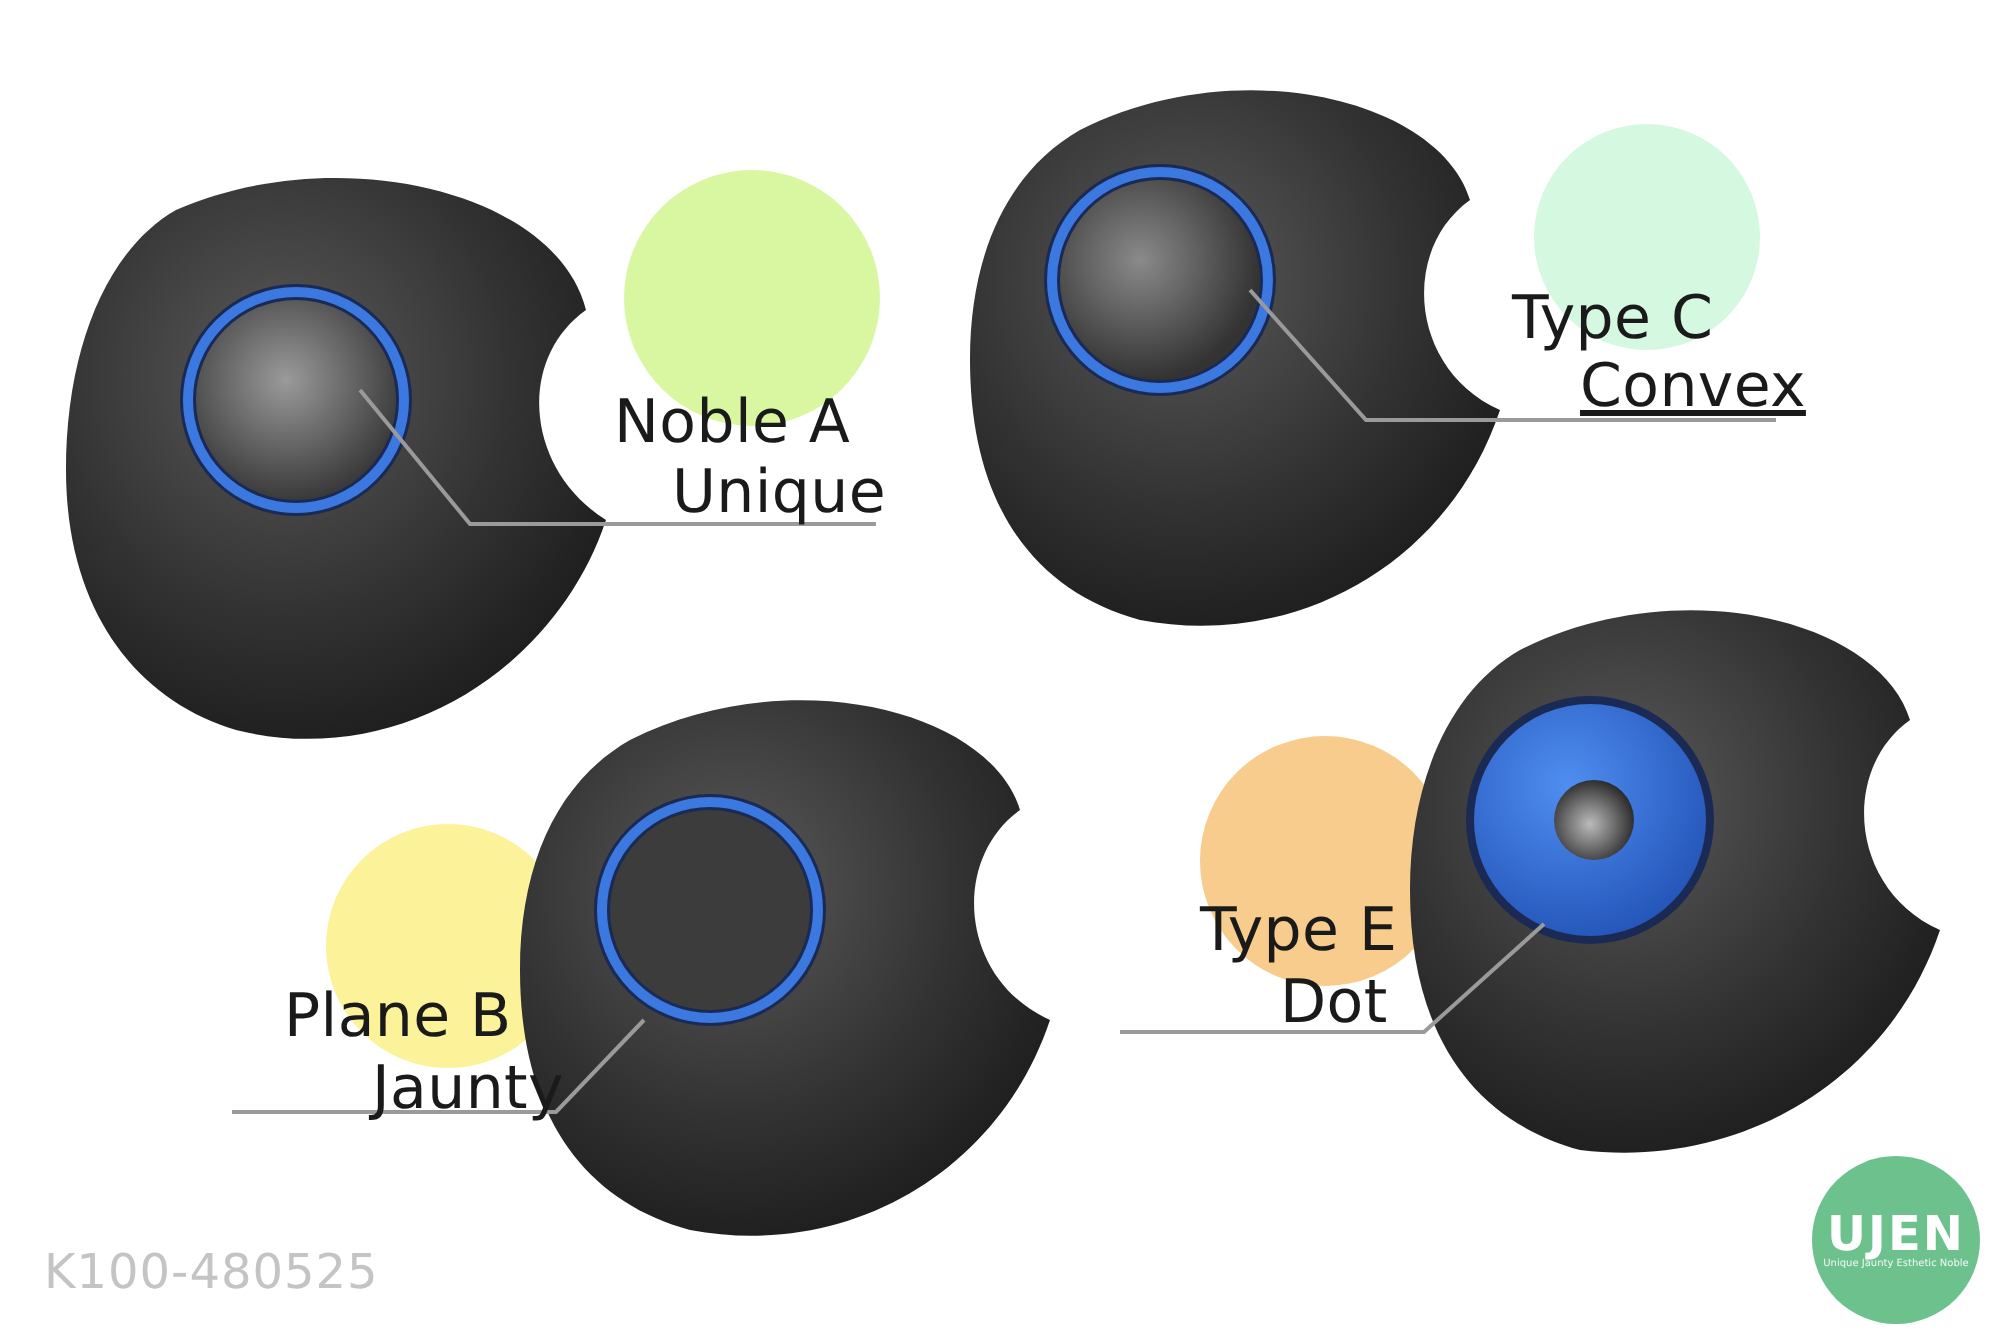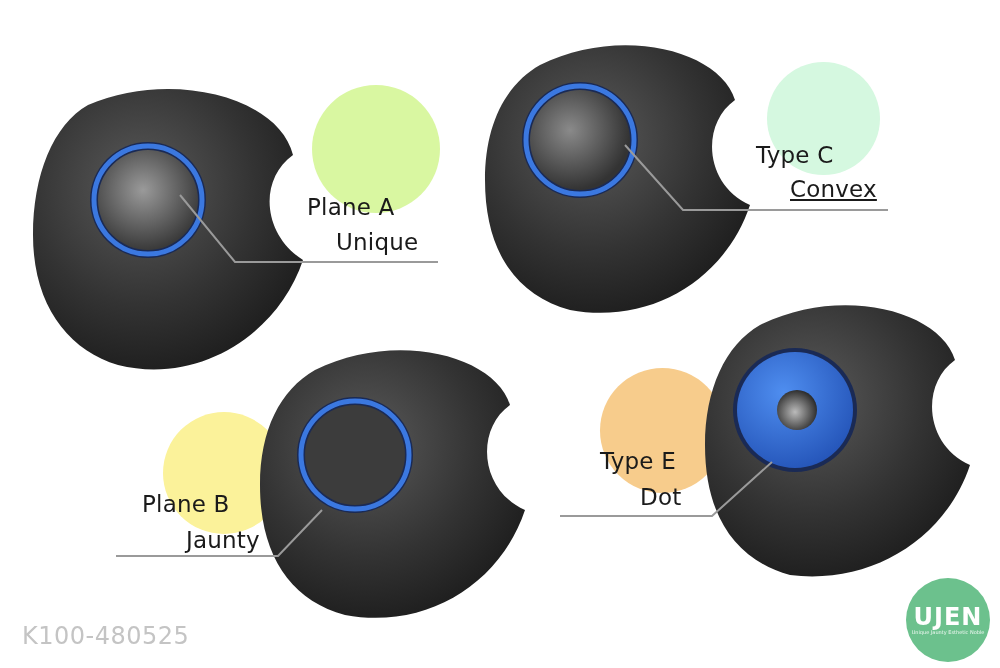--- a/index.html
+++ b/index.html
@@ -1,20 +1,20 @@
 <!DOCTYPE html>
 <html><head>
 <meta charset="utf-8">
 <style>
   html, body { margin:0; padding:0; }
   body { width:1000px; height:668px; background:#ffffff; position:relative; overflow:hidden;
          font-family:"DejaVu Sans", sans-serif; }
   .abs { position:absolute; }
   .blob { position:absolute; border-radius:50%; }
-  .label { position:absolute; font-family:"DejaVu Sans", sans-serif; font-size:23px; color:#1a1a1a; letter-spacing:0.2px; white-space:nowrap; }
+  .label { position:absolute; font-family:"DejaVu Sans", sans-serif; font-size:30px; color:#1a1a1a; letter-spacing:0.2px; white-space:nowrap; }
   .knob { position:absolute; }
   .sku { position:absolute; left:22px; top:622px; font-size:24px; color:#c4c4c4; letter-spacing:0.5px; }
   .logo { position:absolute; left:906px; top:578px; width:84px; height:84px; border-radius:50%; background:#6cc18d;
           display:flex; flex-direction:column; align-items:center; justify-content:center; color:#fff; }
   .logo .big { font-size:24px; font-weight:bold; letter-spacing:1px; line-height:24px; }
   .logo .small { font-size:5px; line-height:7px; opacity:0.9; }
 </style>
 </head>
 <body>
 
@@ -77,21 +77,21 @@
   <circle cx="97" cy="110" r="20" fill="url(#dotGrad)"></circle>
 </svg>
 
 <svg class="abs" style="left:0;top:0" width="1000" height="668">
   <polyline points="180,195 235,262 438,262" fill="none" stroke="#9a9a9a" stroke-width="2"></polyline>
   <polyline points="625,145 683,210 888,210" fill="none" stroke="#9a9a9a" stroke-width="2"></polyline>
   <polyline points="322,510 278,556 116,556" fill="none" stroke="#9a9a9a" stroke-width="2"></polyline>
   <polyline points="772,462 712,516 560,516" fill="none" stroke="#9a9a9a" stroke-width="2"></polyline>
 </svg>
 
-<div class="label" style="left:307px;top:194px;">Plane A</div>
+<div class="label" style="left:307px;top:194px;">Noble A</div>
 <div class="label" style="left:336px;top:229px;">Unique</div>
 
 <div class="label" style="left:756px;top:142px;">Type C</div>
 <div class="label" style="left:790px;top:176px;text-decoration:underline;">Convex</div>
 
 <div class="label" style="left:142px;top:491px;">Plane B</div>
 <div class="label" style="left:186px;top:527px;">Jaunty</div>
 
 <div class="label" style="left:600px;top:448px;">Type E</div>
 <div class="label" style="left:640px;top:484px;">Dot</div>

